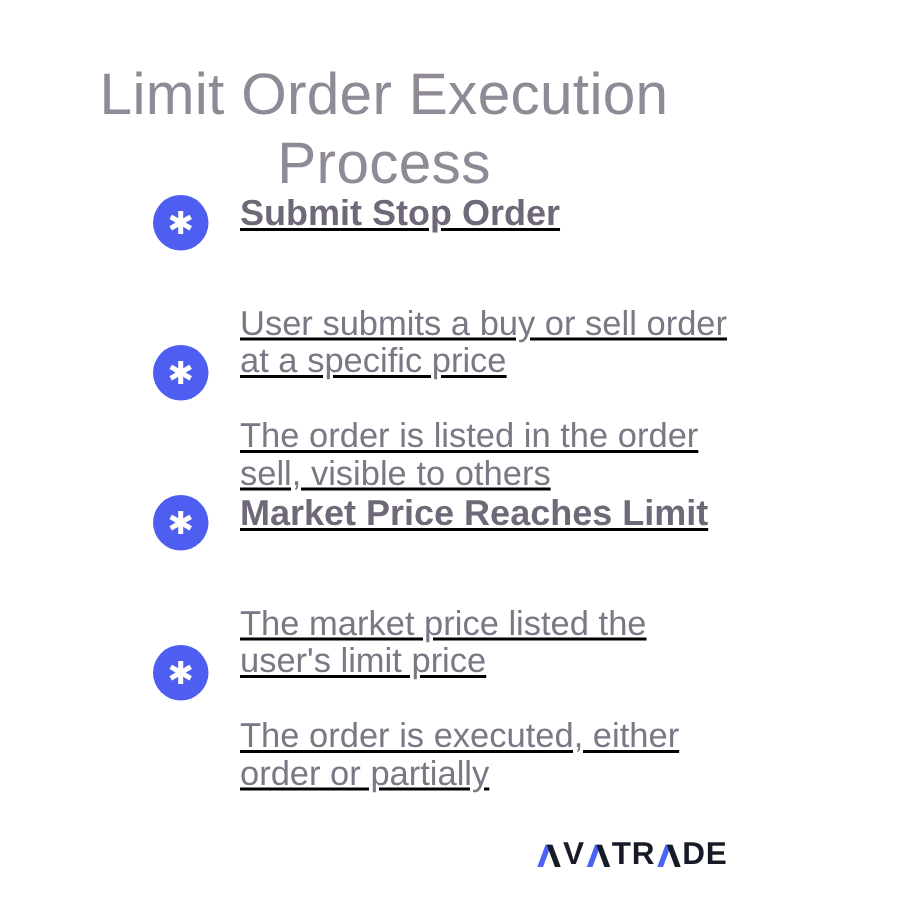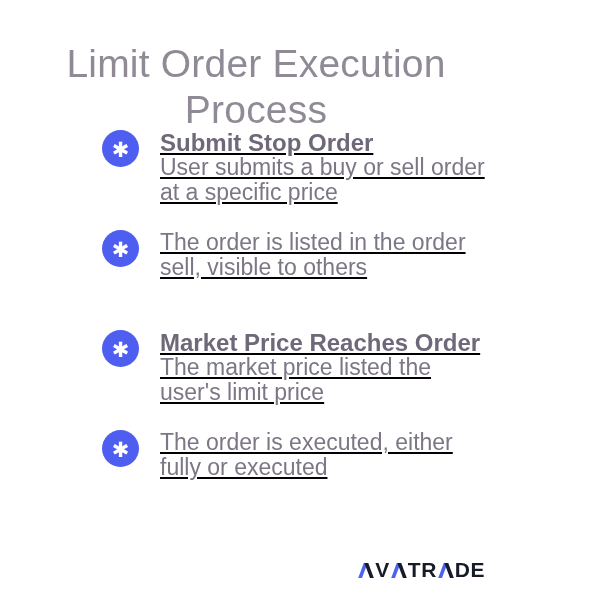--- a/index.html
+++ b/index.html
@@ -55,20 +55,21 @@
     font-size:24px;
     font-weight:700;
     line-height:25px;
     color:var(--step-title-color);
   }
   .step-desc{
     font-size:23px;
     font-weight:400;
     line-height:25px;
     color:var(--desc-color);
+    margin-top:48px;
   }
   .logo{
     position:absolute;
     right:27px;
     bottom:23px;
     display:flex;
     align-items:flex-end;
     height:18px;
   }
   .logo-letter{
@@ -111,31 +112,31 @@
       <div class="step-text">
         <div class="step-desc">The order is listed in the order sell, visible to others</div>
       </div>
     </div>
 
     <div class="step">
       <div class="step-icon">
         <span>✱</span>
       </div>
       <div class="step-text">
-        <div class="step-title">Market Price Reaches Order</div>
+        <div class="step-title">Market Price Reaches Limit</div>
         <div class="step-desc">The market price listed the user's limit price</div>
       </div>
     </div>
 
     <div class="step">
       <div class="step-icon">
         <span>✱</span>
       </div>
       <div class="step-text">
-        <div class="step-desc">The order is executed, either fully or executed</div>
+        <div class="step-desc">The order is executed, either order or partially</div>
       </div>
     </div>
 
   </div>
 
   <div class="logo" aria-label="AVATRADE">
     <svg class="logo-a" viewBox="0 0 100 100" preserveAspectRatio="none">
       <polygon points="0,100 36,0 60,0 24,100" fill="var(--logo-blue)"></polygon>
       <polygon points="40,0 64,0 100,100 76,100" fill="var(--logo-dark)"></polygon>
     </svg>

